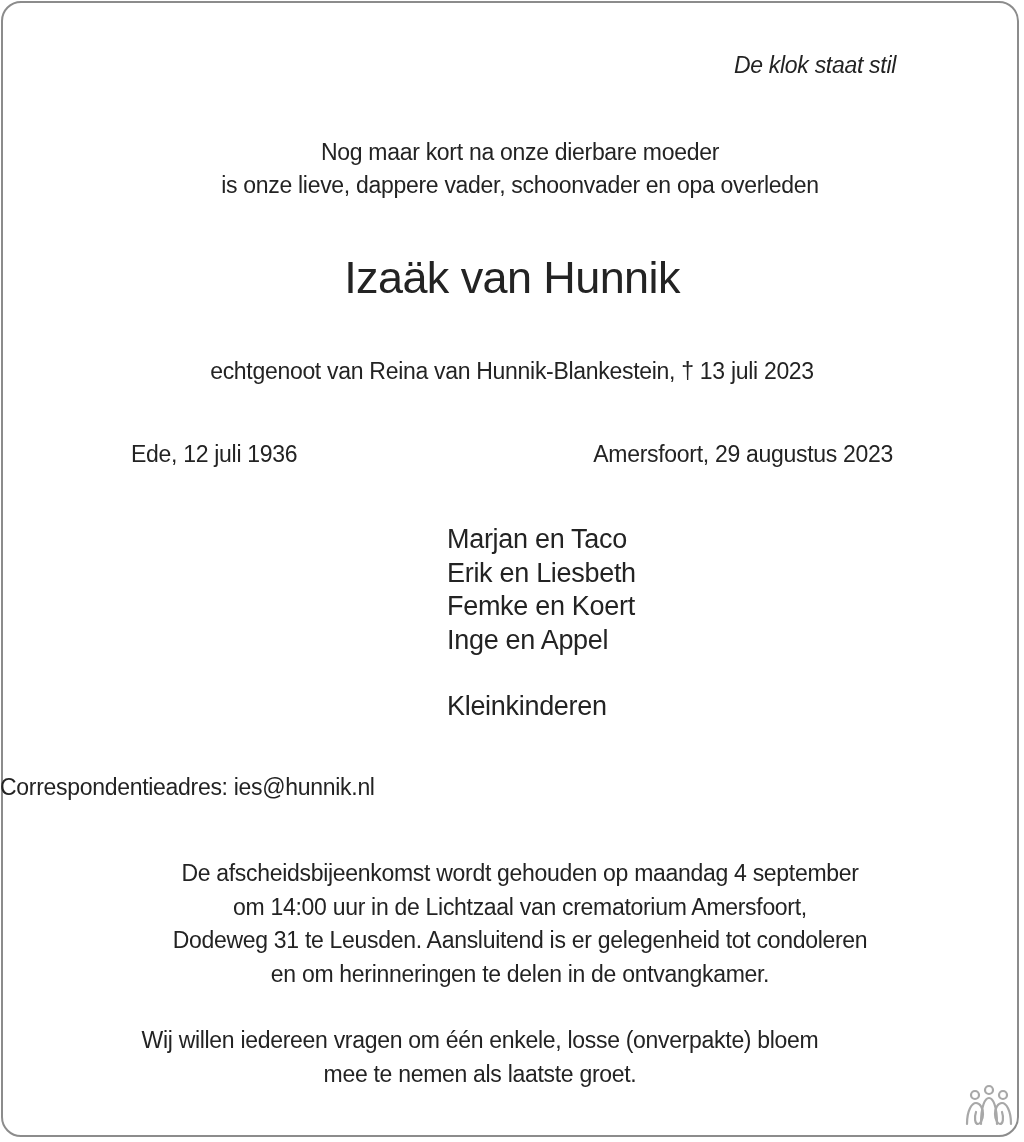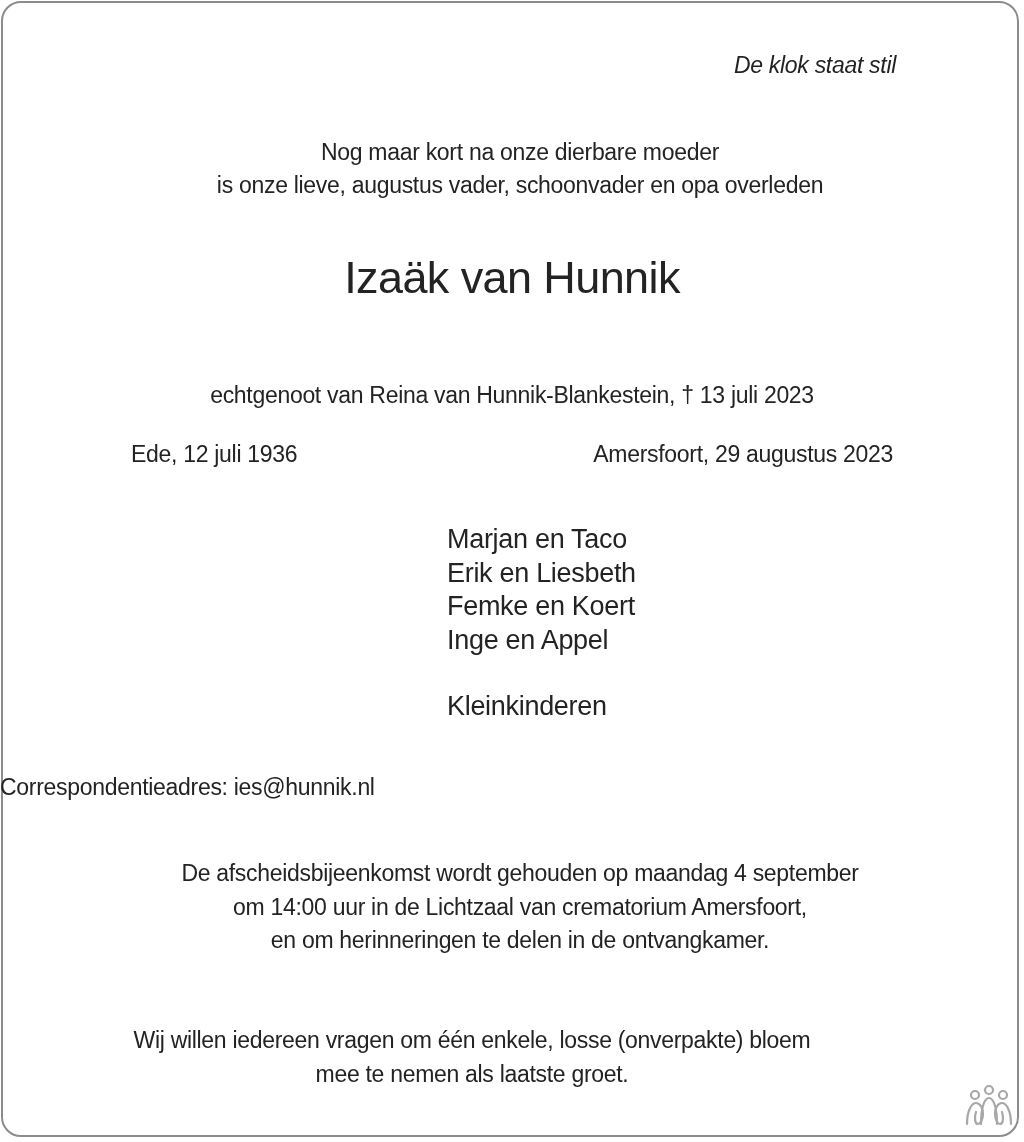--- a/index.html
+++ b/index.html
@@ -53,21 +53,20 @@
       letter-spacing: -0.6px;
       margin: 0;
     }
     .spouse {
       top: 358px;
       left: 0;
       width: 1024px;
       text-align: center;
       font-size: 23px;
       letter-spacing: -0.3px;
-      margin-top: 24px;
     }
     .born {
       top: 441px;
       left: 131px;
       font-size: 23px;
       letter-spacing: -0.3px;
     }
     .died {
       top: 441px;
       right: 131px;
@@ -95,21 +94,21 @@
       top: 857px;
       left: 0;
       width: 1024px;
       text-align: center;
       font-size: 23px;
       line-height: 33.5px;
       letter-spacing: -0.3px;
     }
     .request {
       top: 1024px;
-      left: 4px;
+      left: 12px;
       width: 832px;
       text-align: center;
       font-size: 23px;
       line-height: 33.5px;
       letter-spacing: -0.3px;
       padding-left: 44px;
     }
     .line { display: block; margin-left: 16px; }
     .people-icon {
       position: absolute;
@@ -121,21 +120,21 @@
   </style>
 </head>
 <body>
 
 <div class="card"></div>
 
 <div class="abs motto">De klok staat stil</div>
 
 <div class="abs intro">
   <span class="line">Nog maar kort na onze dierbare moeder</span>
-  <span class="line">is onze lieve, augustus vader, schoonvader en opa overleden</span>
+  <span class="line">is onze lieve, dappere vader, schoonvader en opa overleden</span>
 </div>
 
 <h1 class="abs name">Izaäk van Hunnik</h1>
 
 <div class="abs spouse">echtgenoot van Reina van Hunnik-Blankestein, † 13 juli 2023</div>
 
 <div class="abs born">Ede, 12 juli 1936</div>
 <div class="abs died">Amersfoort, 29 augustus 2023</div>
 
 <div class="abs family">
@@ -145,20 +144,21 @@
   <span class="row">Inge en Appel</span>
   <span class="row gap"></span>
   <span class="row">Kleinkinderen</span>
 </div>
 
 <div class="abs corr">Correspondentieadres: ies@hunnik.nl</div>
 
 <div class="abs ceremony">
   <span class="line">De afscheidsbijeenkomst wordt gehouden op maandag 4 september</span>
   <span class="line">om 14:00 uur in de Lichtzaal van crematorium Amersfoort,</span>
+  <span class="line">Dodeweg 31 te Leusden. Aansluitend is er gelegenheid tot condoleren</span>
   <span class="line">en om herinneringen te delen in de ontvangkamer.</span>
 </div>
 
 <div class="abs request">
   <span class="line">Wij willen iedereen vragen om één enkele, losse (onverpakte) bloem</span>
   <span class="line">mee te nemen als laatste groet.</span>
 </div>
 
 <svg class="people-icon" viewBox="0 0 50 44" fill="none" stroke="#a8a8a8" stroke-width="2.2" stroke-linecap="round" stroke-linejoin="round">
   <circle cx="25" cy="6" r="4"></circle>

